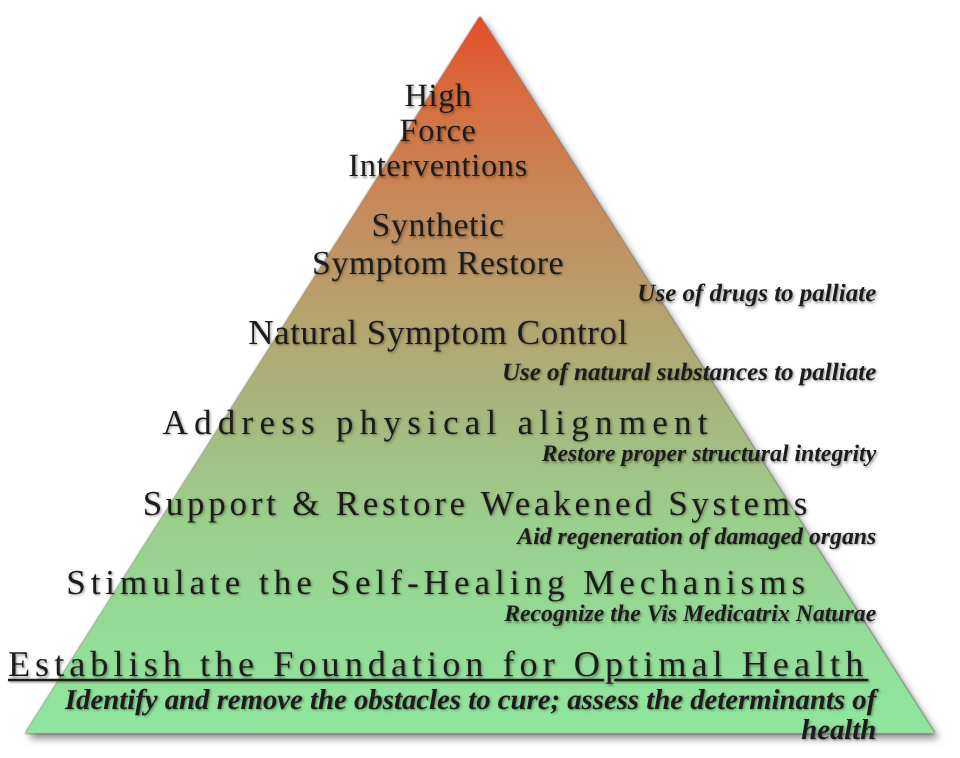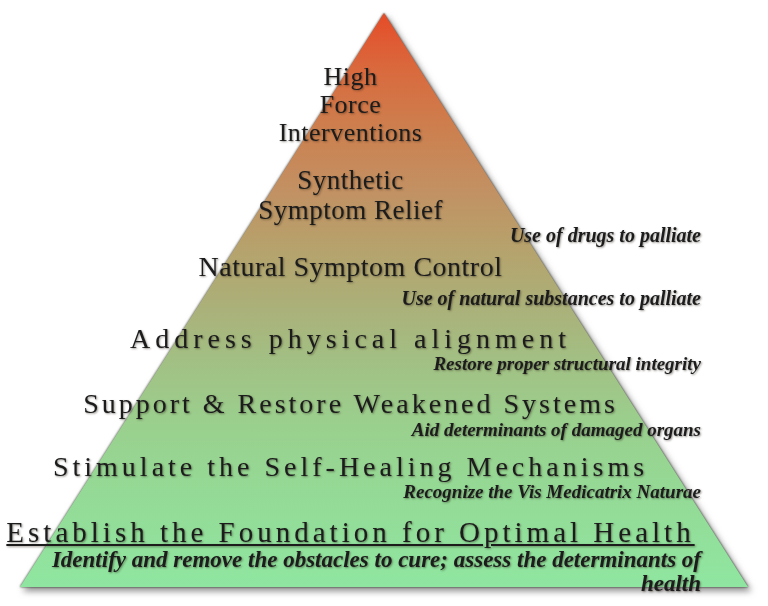--- a/index.html
+++ b/index.html
@@ -46,21 +46,21 @@
   .title { font-weight:normal; }
   .sub   { font-style:italic; font-weight:bold;text-align:right; }
 
   .t1 { top:63px;  font-size:26px; line-height:28px; letter-spacing:0.5px; white-space:pre-line; }
   .t2 { top:165px; font-size:27px; line-height:30px; letter-spacing:0.5px; white-space:pre-line; }
   .s2 { top:223px; font-size:20px; line-height:24px; }
   .t3 { top:252px; font-size:28px; line-height:30px; letter-spacing:0.5px; }
   .s3 { top:286px; font-size:20px; line-height:24px; }
   .t4 { top:324px; font-size:28px; line-height:30px; letter-spacing:5px; }
   .s4 { top:352px; font-size:19px; line-height:24px; }
-  .t5 { top:389px; font-size:28px; line-height:30px; letter-spacing:3px; }
+  .t5 { top:389px; font-size:28px; line-height:30px; letter-spacing:3px;margin-left:31px; }
   .s5 { top:418px; font-size:19px; line-height:24px; }
   .t6 { top:452px; font-size:28px; line-height:30px; letter-spacing:4px; }
   .s6 { top:480px; font-size:19px; line-height:24px; }
   .t7 { top:517px; font-size:29px; line-height:30px; letter-spacing:4px;text-decoration:underline; }
   .s7 { top:548px; font-size:23px; line-height:24px; }
 </style>
 </head>
 <body>
 
 <div class="stage">
@@ -72,37 +72,37 @@
   <div class="labels">
 
     <div>
       <div class="txt title t1">High
 Force
 Interventions</div>
     </div>
 
     <div>
       <div class="txt title t2">Synthetic
-Symptom Relief</div>
+Symptom Restore</div>
       <div class="txt sub s2">Use of drugs to palliate</div>
     </div>
 
     <div>
       <div class="txt title t3">Natural Symptom Control</div>
       <div class="txt sub s3">Use of natural substances to palliate</div>
     </div>
 
     <div>
       <div class="txt title t4">Address physical alignment</div>
       <div class="txt sub s4">Restore proper structural integrity</div>
     </div>
 
     <div>
       <div class="txt title t5">Support &amp; Restore Weakened Systems</div>
-      <div class="txt sub s5">Aid determinants of damaged organs</div>
+      <div class="txt sub s5">Aid regeneration of damaged organs</div>
     </div>
 
     <div>
       <div class="txt title t6">Stimulate the Self-Healing Mechanisms</div>
       <div class="txt sub s6">Recognize the Vis Medicatrix Naturae</div>
     </div>
 
     <div>
       <div class="txt title t7">Establish the Foundation for Optimal Health</div>
       <div class="txt sub s7">Identify and remove the obstacles to cure; assess the determinants of health</div>

